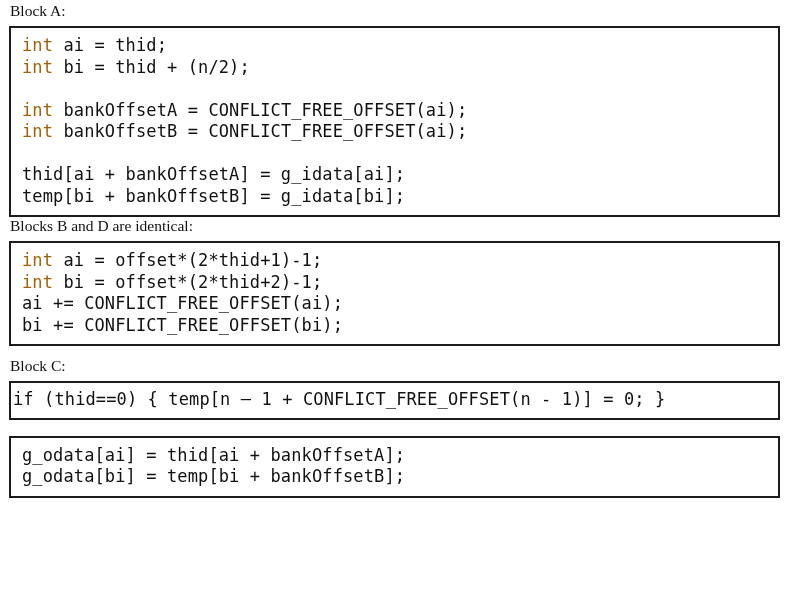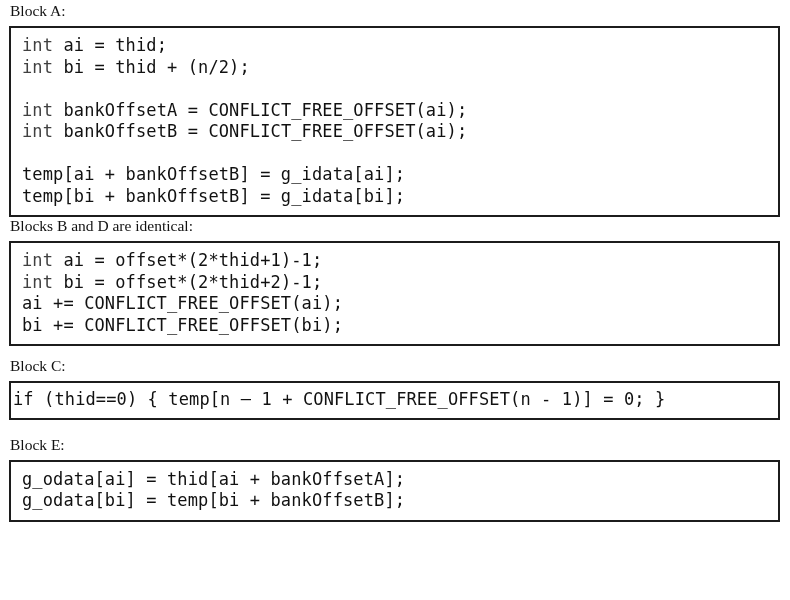--- a/index.html
+++ b/index.html
@@ -60,41 +60,41 @@
     font-family: "DejaVu Sans Mono", "Liberation Mono", monospace;
     font-size: 17px;
     line-height: 21.5px;
     color: #111111;
     white-space: pre;
     letter-spacing: 0.12px;
     tab-size: 4;
   }
 
   pre.code .kw {
-    color: #404040;
+    color: #a16207;
   }
 
   .blank-line {
     display: block;
     height: 21.5px;
   }
 </style>
 </head>
 <body>
 
 <div class="page">
 
   <section class="block block-a">
     <div class="block-label">Block A:</div>
     <div class="code-box">
       <pre class="code"><span><span class="kw">int</span> ai = thid;</span>
 <span><span class="kw">int</span> bi = thid + (n/2);</span>
 <span class="blank-line"></span><span><span class="kw">int</span> bankOffsetA = CONFLICT_FREE_OFFSET(ai);</span>
 <span><span class="kw">int</span> bankOffsetB = CONFLICT_FREE_OFFSET(ai);</span>
-<span class="blank-line"></span><span>temp[ai + bankOffsetB] = g_idata[ai];</span>
+<span class="blank-line"></span><span>thid[ai + bankOffsetA] = g_idata[ai];</span>
 <span>temp[bi + bankOffsetB] = g_idata[bi];</span></pre>
     </div>
   </section>
 
   <section class="block block-bd">
     <div class="block-label">Blocks B and D are identical:</div>
     <div class="code-box">
       <pre class="code"><span><span class="kw">int</span> ai = offset*(2*thid+1)-1;</span>
 <span><span class="kw">int</span> bi = offset*(2*thid+2)-1;</span>
 <span>ai += CONFLICT_FREE_OFFSET(ai);</span>
@@ -103,20 +103,19 @@
   </section>
 
   <section class="block block-c">
     <div class="block-label">Block C:</div>
     <div class="code-box compact">
       <pre class="code"><span>if (thid==0) { temp[n – 1 + CONFLICT_FREE_OFFSET(n - 1)] = 0; }</span></pre>
     </div>
   </section>
 
   <section class="block block-e">
-    <div class="block-label">Block E:</div>
     <div class="code-box">
       <pre class="code"><span>g_odata[ai] = thid[ai + bankOffsetA];</span>
 <span>g_odata[bi] = temp[bi + bankOffsetB];</span></pre>
     </div>
   </section>
 
 </div>
 
 </body></html>

